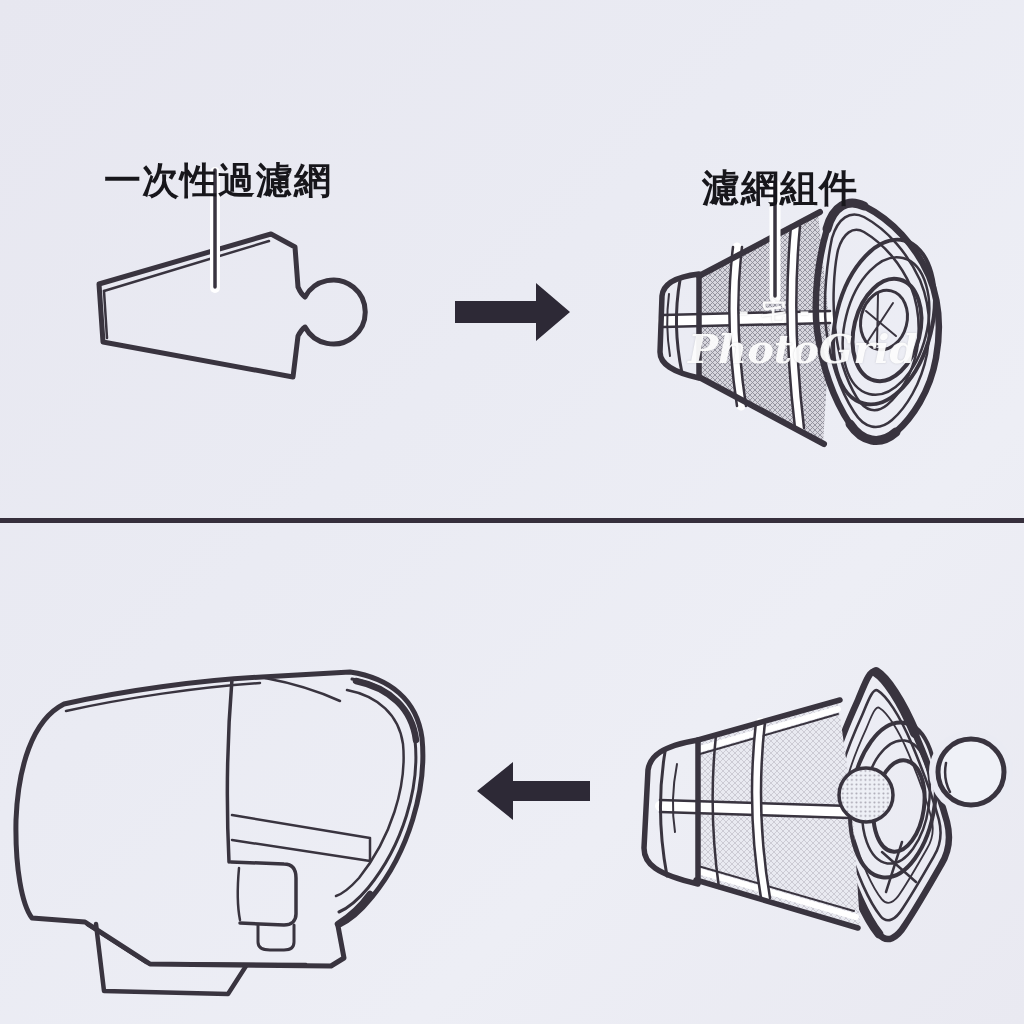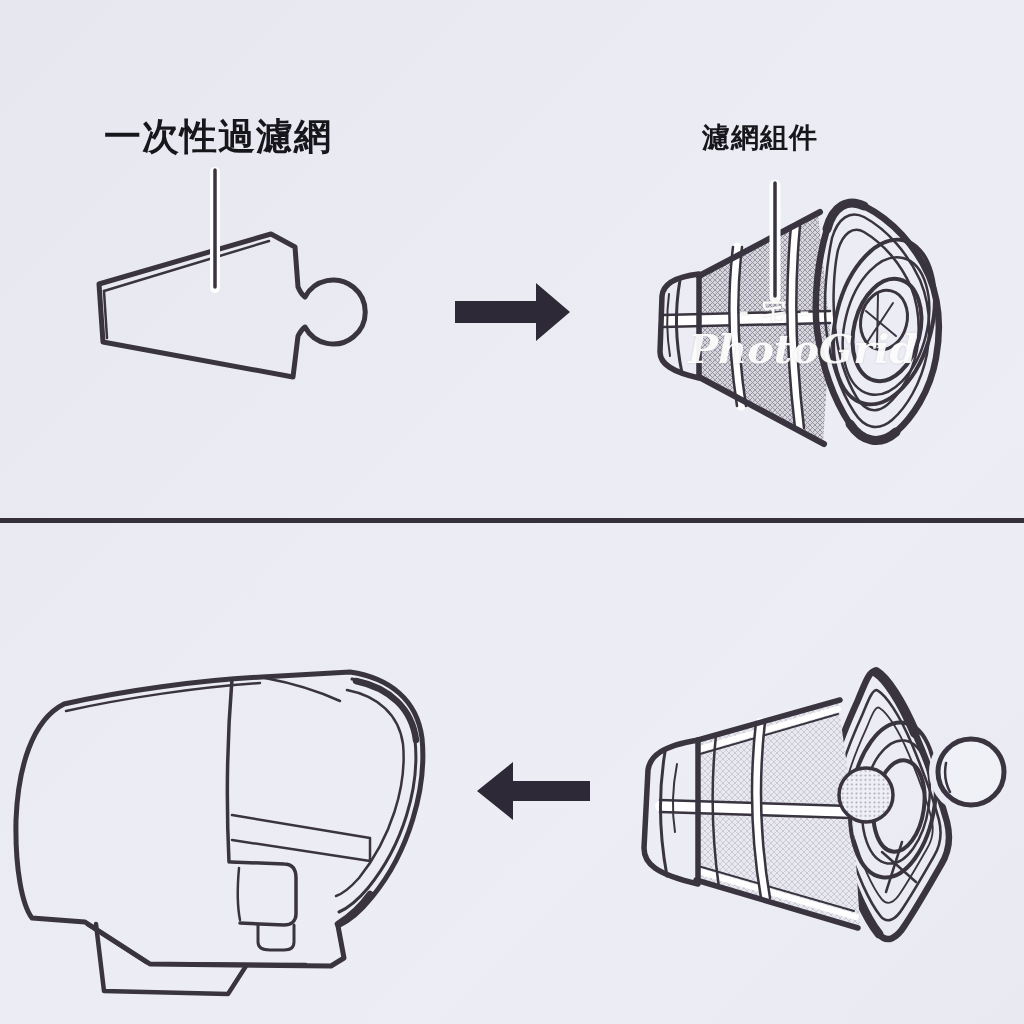--- a/index.html
+++ b/index.html
@@ -6,23 +6,24 @@
   body{width:1024px;height:1024px;overflow:hidden;font-family:"DejaVu Sans",sans-serif;}
   .page{
     position:relative;width:1024px;height:1024px;
     background:linear-gradient(135deg,#e7e7f0 0%,#eaebf3 40%,#edeef5 70%,#e9e9f1 100%);
   }
   .art{position:absolute;left:0;top:0;width:1024px;height:1024px;}
   .cjk-label{
     position:absolute;color:#17161b;font-weight:700;
     letter-spacing:1px;white-space:nowrap;
     font-family:Liberation Mono, monospace;
+    margin-top:44px;
   }
   .label-1{left:104px;top:112px;font-size:37px;}
-  .label-2{left:702px;top:119px;font-size:28px;text-align:center;}
+  .label-2{left:702px;top:119px;font-size:38px;text-align:center;}
   .wm{
     position:absolute;text-align:center;color:rgba(255,255,255,0.93);
     text-shadow:0 0 2px rgba(120,120,130,0.35);white-space:nowrap;
   }
   .wm-1{left:700px;top:295px;width:150px;font-size:25px;font-weight:700;letter-spacing:2px;}
   .wm-2{left:688px;top:325px;width:175px;font-size:40px;font-weight:700;font-style:italic;
         font-family:"DejaVu Serif",serif;}
   .divider{position:absolute;left:0;top:518px;width:1024px;height:5px;background:#362f3c;}
   svg .ln{fill:none;stroke:#39343f;stroke-linecap:round;stroke-linejoin:round;}
   svg .wln{fill:none;stroke:#ffffff;stroke-linecap:round;stroke-linejoin:round;}

